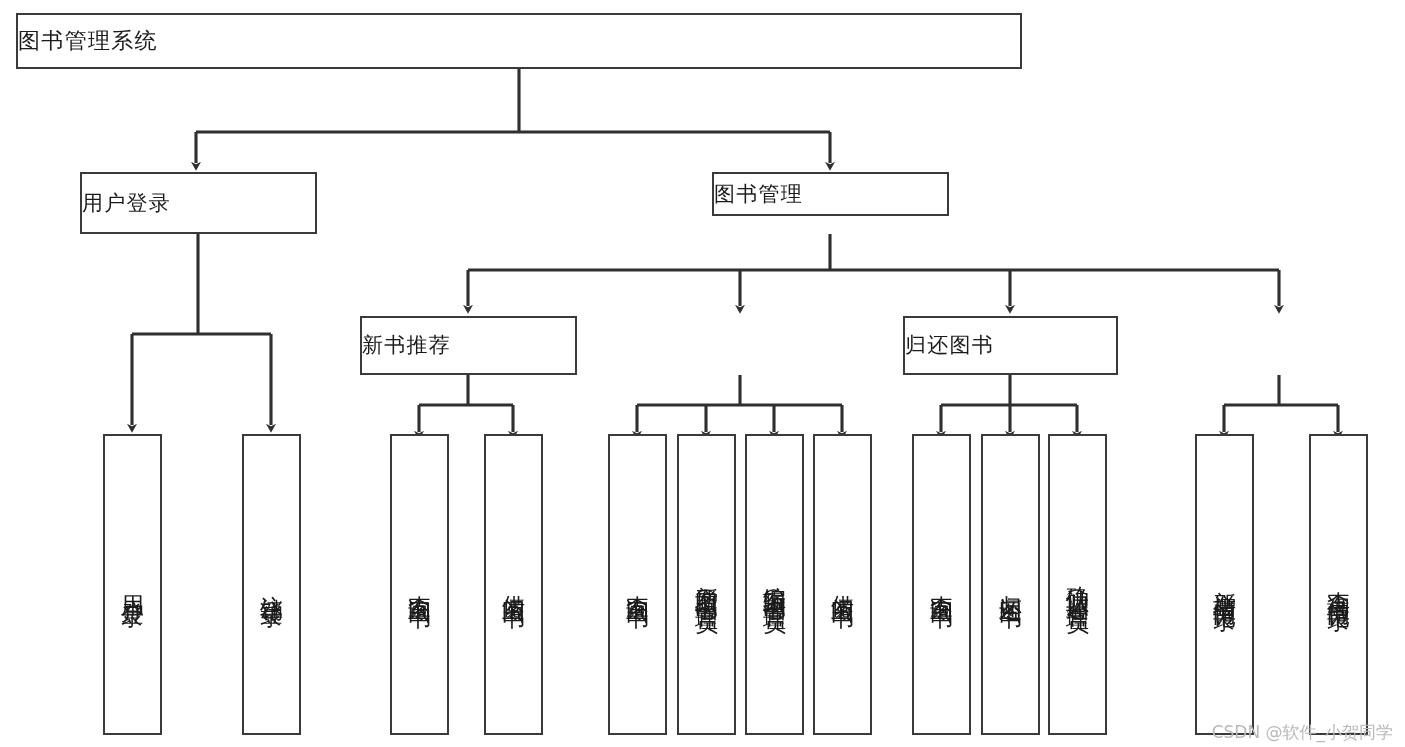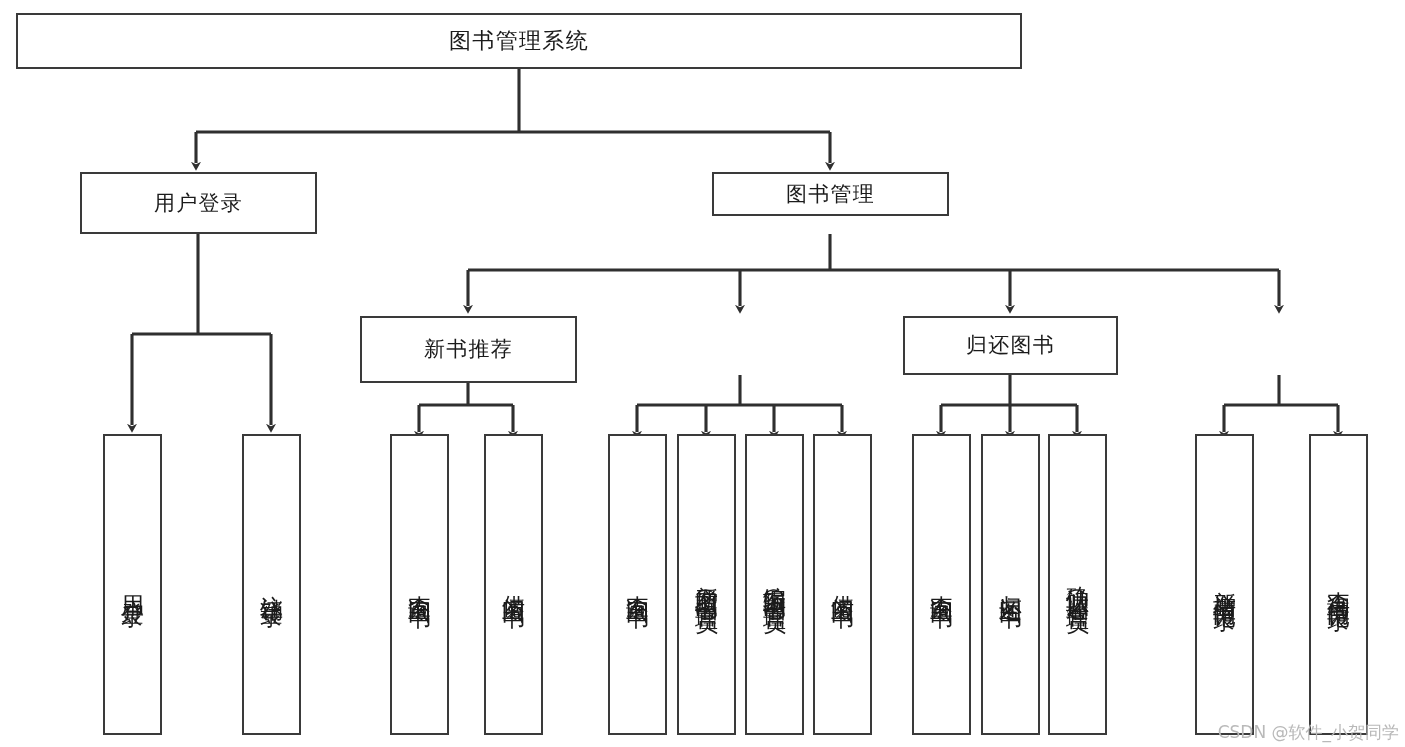--- a/index.html
+++ b/index.html
@@ -26,21 +26,20 @@
     height: 747px;
     pointer-events: none;
   }
   .node {
     position: absolute;
     box-sizing: border-box;
     background: #ffffff;
     border: 2.2px solid #3a3a3a;
     display: flex;
     align-items: center;
-    justify-content: center;
     color: #1b1b1b;
     z-index: 2;
   }
   .node-label {
     display: block;
     text-align: center;
     line-height: 1.18;
     letter-spacing: 0.06em;
     white-space: nowrap;
     font-weight: 400;
@@ -62,21 +61,21 @@
     writing-mode: vertical-rl;
     text-orientation: upright;
     font-size: 23px;
     line-height: 1.0;
     letter-spacing: 0.16em;
     white-space: nowrap;
     max-height: 286px;
   }
   #watermark {
     position: absolute;
-    right: 6px;
+    right: 12px;
     bottom: 3px;
     font-size: 17px;
     color: #b9b9b9;
     white-space: nowrap;
     z-index: 5;
     font-family: "DejaVu Sans", "Liberation Sans", sans-serif;
   }
 </style>
 </head>
 <body>
@@ -138,21 +137,21 @@
   </div>
 
   <div class="node horiz" style="left:80px; top:172px; width:237px; height:62px;">
     <span class="node-label">用户登录</span>
   </div>
 
   <div class="node horiz" style="left:712px; top:172px; width:237px; height:44px;">
     <span class="node-label">图书管理</span>
   </div>
 
-  <div class="node horiz" style="left:360px; top:316px; width:217px; height:67px;">
+  <div class="node horiz" style="left:360px; top:316px; width:217px; height:59px;">
     <span class="node-label">新书推荐</span>
   </div>
 
 
   <div class="node horiz" style="left:903px; top:316px; width:215px; height:59px;">
     <span class="node-label">归还图书</span>
   </div>
 
 
   <div class="node vert" style="left:103px; top:434px; width:59px; height:301px;">

